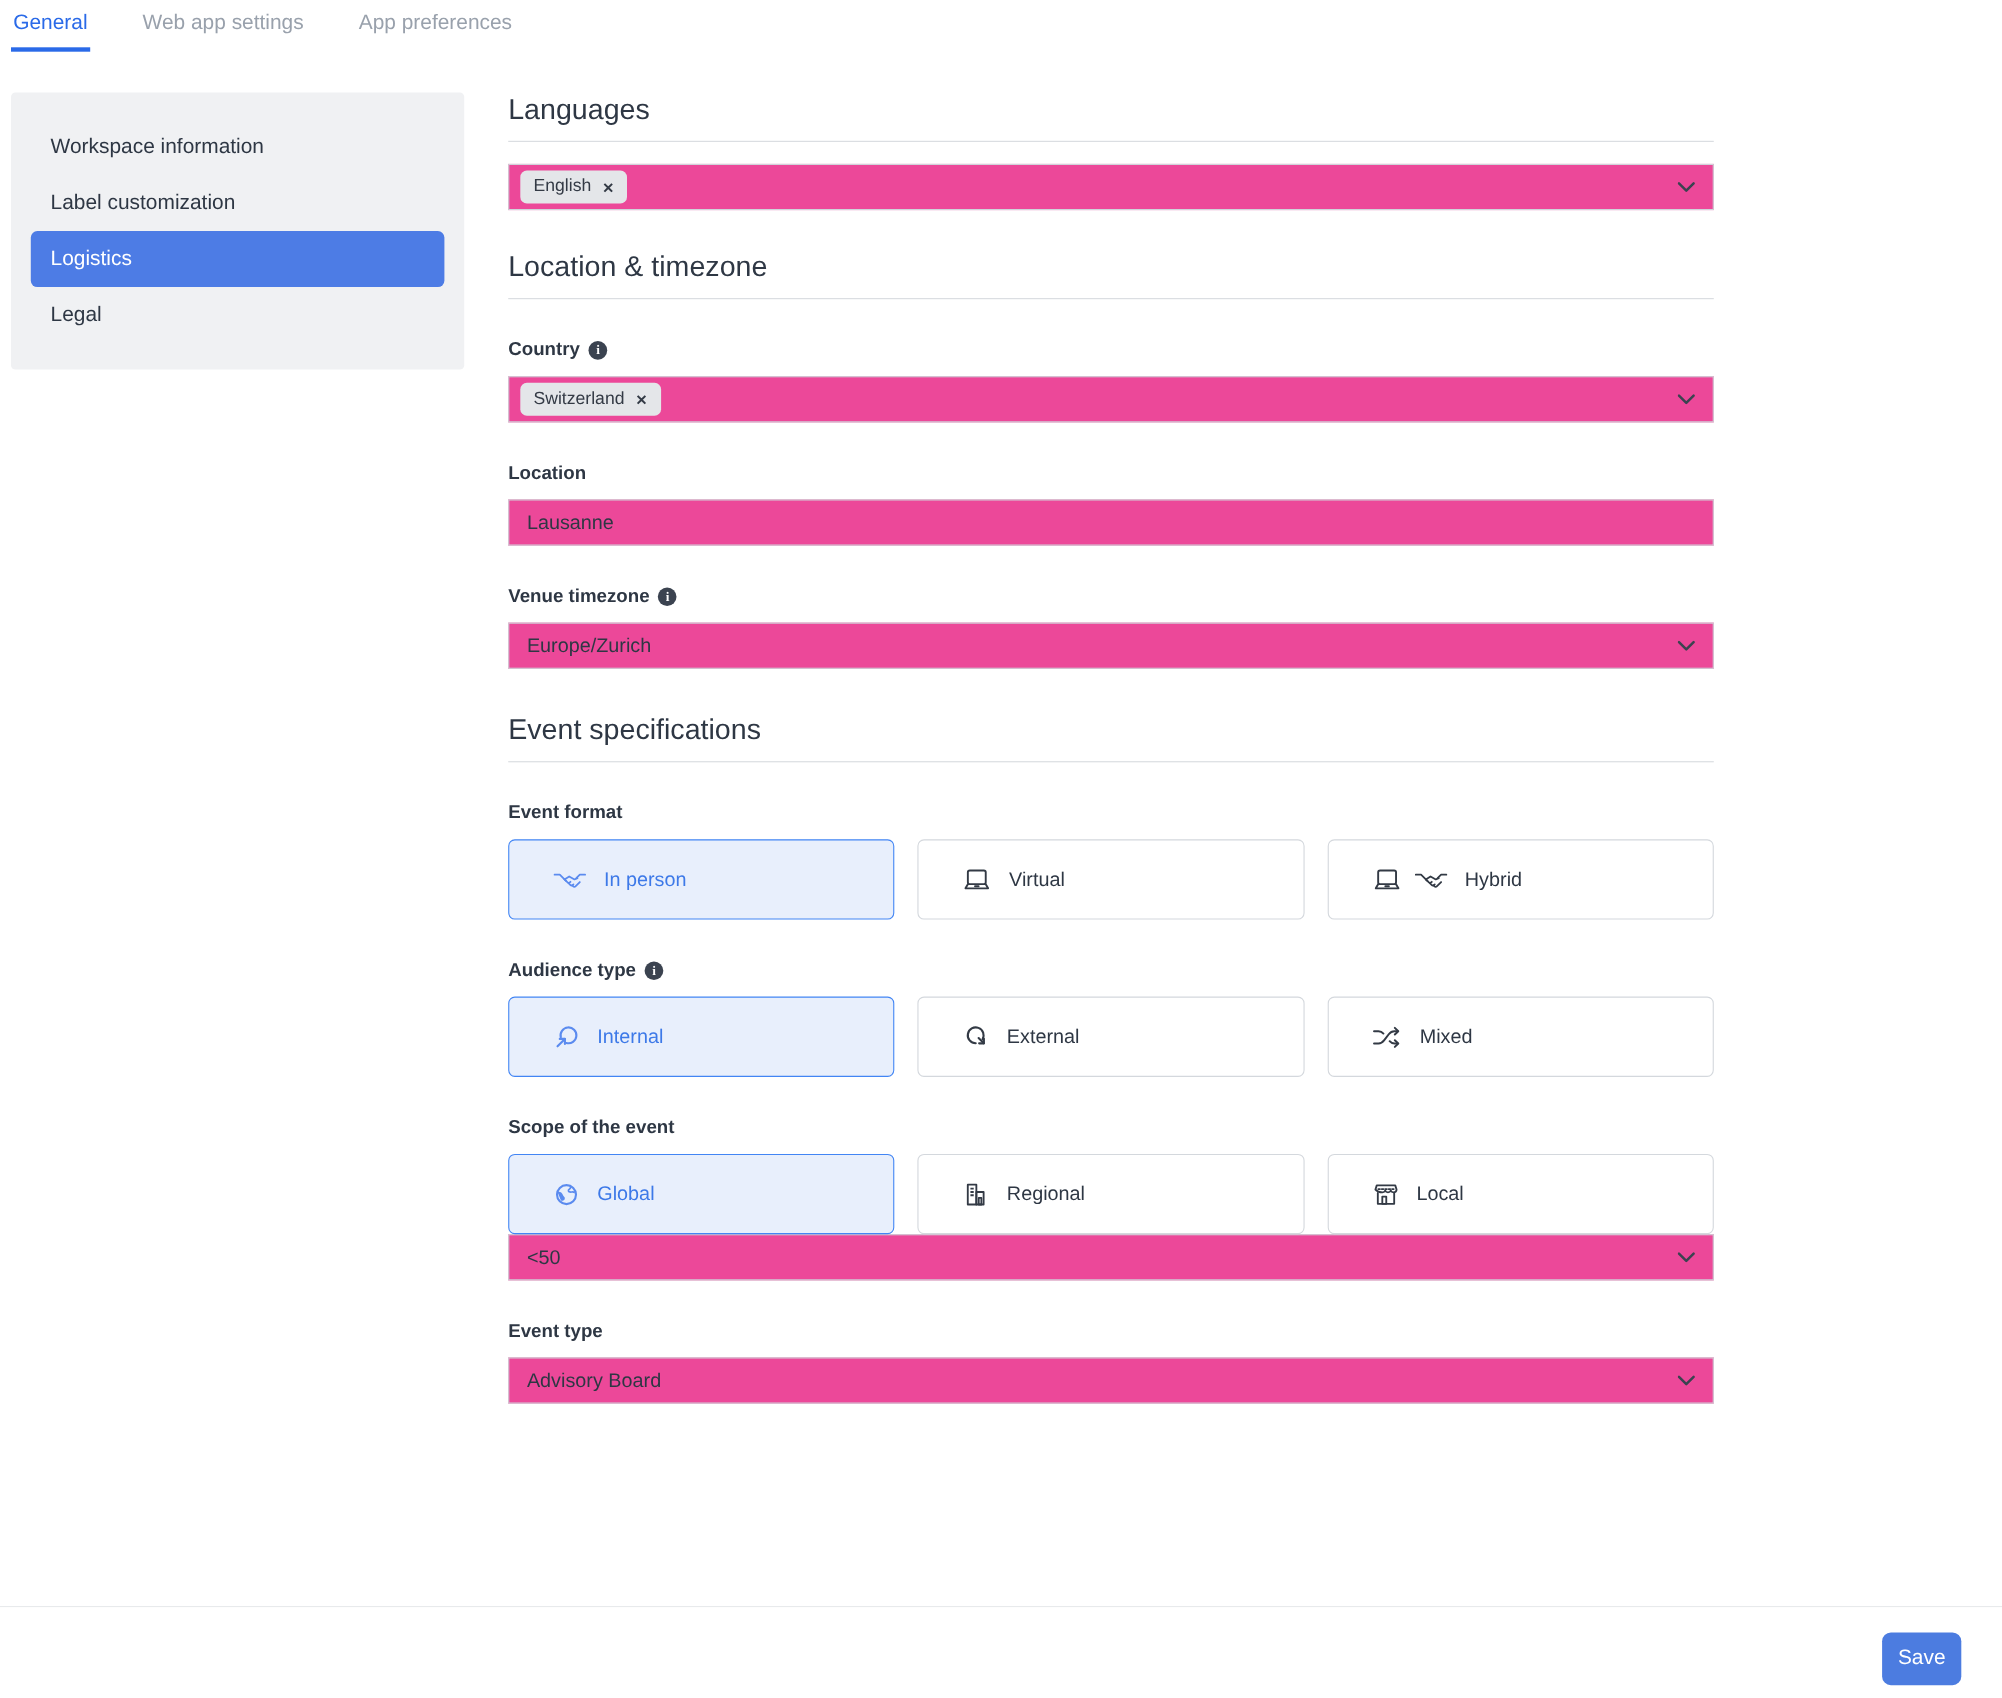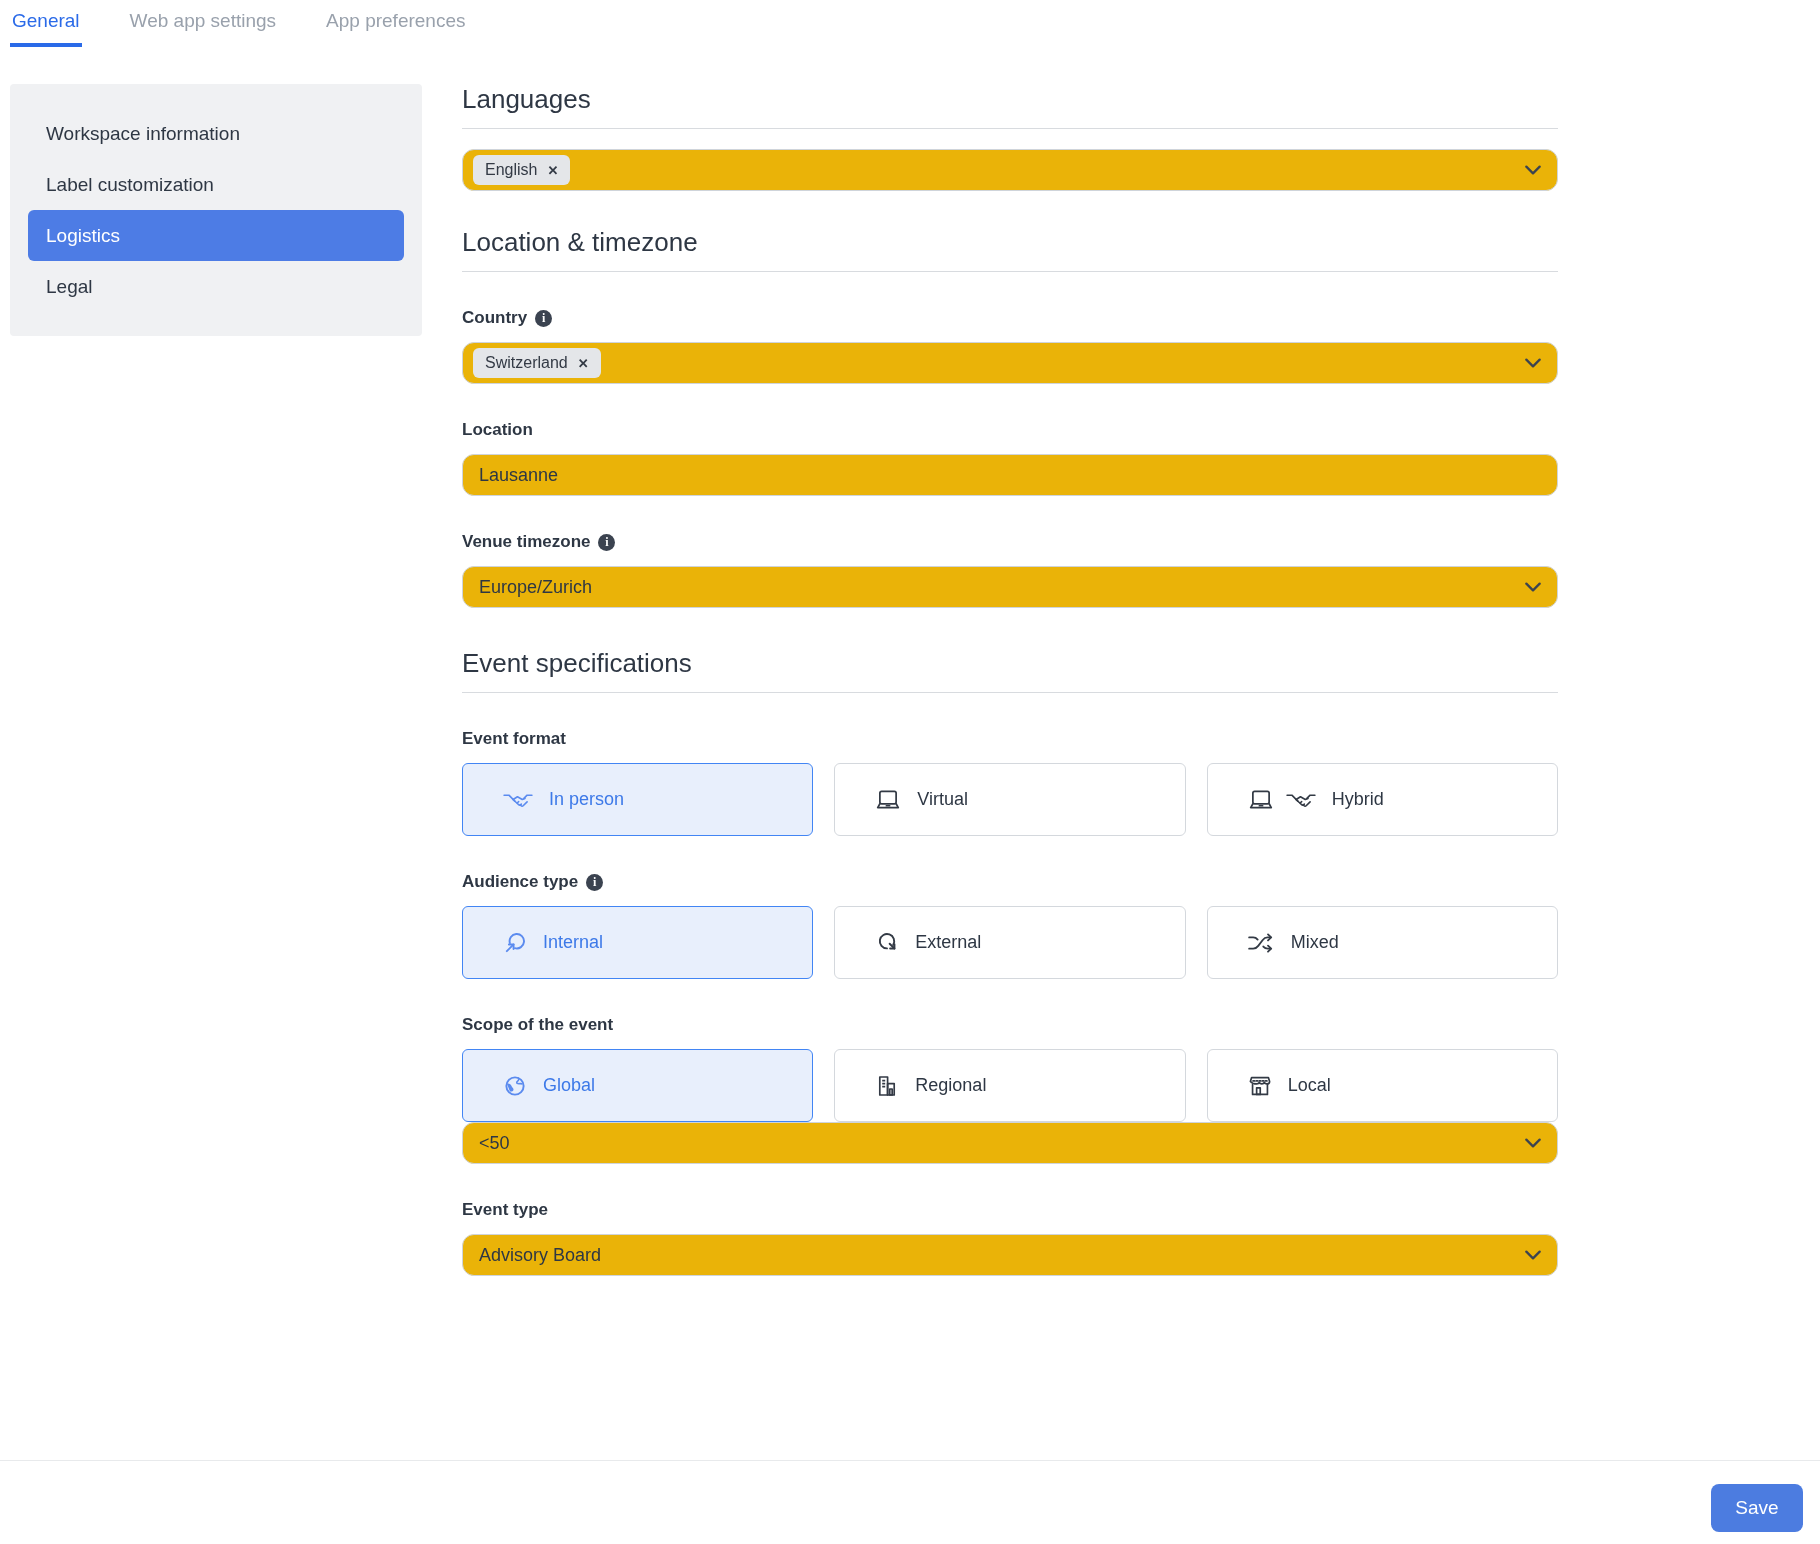--- a/index.html
+++ b/index.html
@@ -39,23 +39,23 @@
     font-size:17px; font-weight:700; color:#2e3744;
     margin:36px 0 14px; display:flex; align-items:center; gap:8px;
   }
   .info {
     width:17px; height:17px; border-radius:50%; background:#3b4350; color:#fff;
     font-size:12px; font-weight:700; display:inline-flex; align-items:center;
     justify-content:center; font-family:"Liberation Serif", serif; cursor:default;
   }
 
   .select-box, .text-input {
-    margin-top:0; height:42px; border:1px solid #cfd4da; border-radius:12px;
+    margin-top:0; height:42px; border:1px solid #cfd4da; border-radius:0;
     display:flex; align-items:center; padding:0 16px; font-size:18px;
-    color:#2e3744; background:#eab308; cursor:pointer;gap:24px;
+    color:#2e3744; background:#ec4899; cursor:pointer;gap:24px;
   }
   .select-box.top-gap { margin-top:20px; }
   .chev { margin-left:auto; color:#3b4350; display:flex; }
 
   .chip {
     background:#e4e6e9; border-radius:6px; padding:6px 12px; font-size:16px;
     display:inline-flex; align-items:center; gap:10px; color:#333a45; margin-left:-6px;
   }
   .chip .x { font-size:13px; font-weight:bold; cursor:pointer; line-height:1; }
 
@@ -65,21 +65,21 @@
     display:flex; align-items:center; padding-left:40px; gap:16px;
     font-size:18px; color:#2e3744; cursor:pointer; background:#fff;
   }
   .opt svg { color:#333a45; flex:none; }
   .opt.selected { background:#e8effc; border-color:#4285f4; color:#3d79e8; }
   .opt.selected svg { color:#5b8bef; }
 
   
   .footer-divider { position:absolute; left:0; top:1460px; width:1820px; border-top:1px solid #e8eaec; }
   .save-btn {
-    position:absolute; top:1484px; left:1711px; width:92px; height:48px;
+    position:absolute; top:1484px; left:1711px; width:72px; height:48px;
     background:#4c7ce0; color:#fff; border:none; border-radius:8px;
     font-size:19px; font-family:"Liberation Sans", sans-serif; cursor:pointer;
   }
 </style>
 </head>
 <body>
 
 <div class="tabs">
   <div class="tab active">General</div>
   <div class="tab">Web app settings</div>

